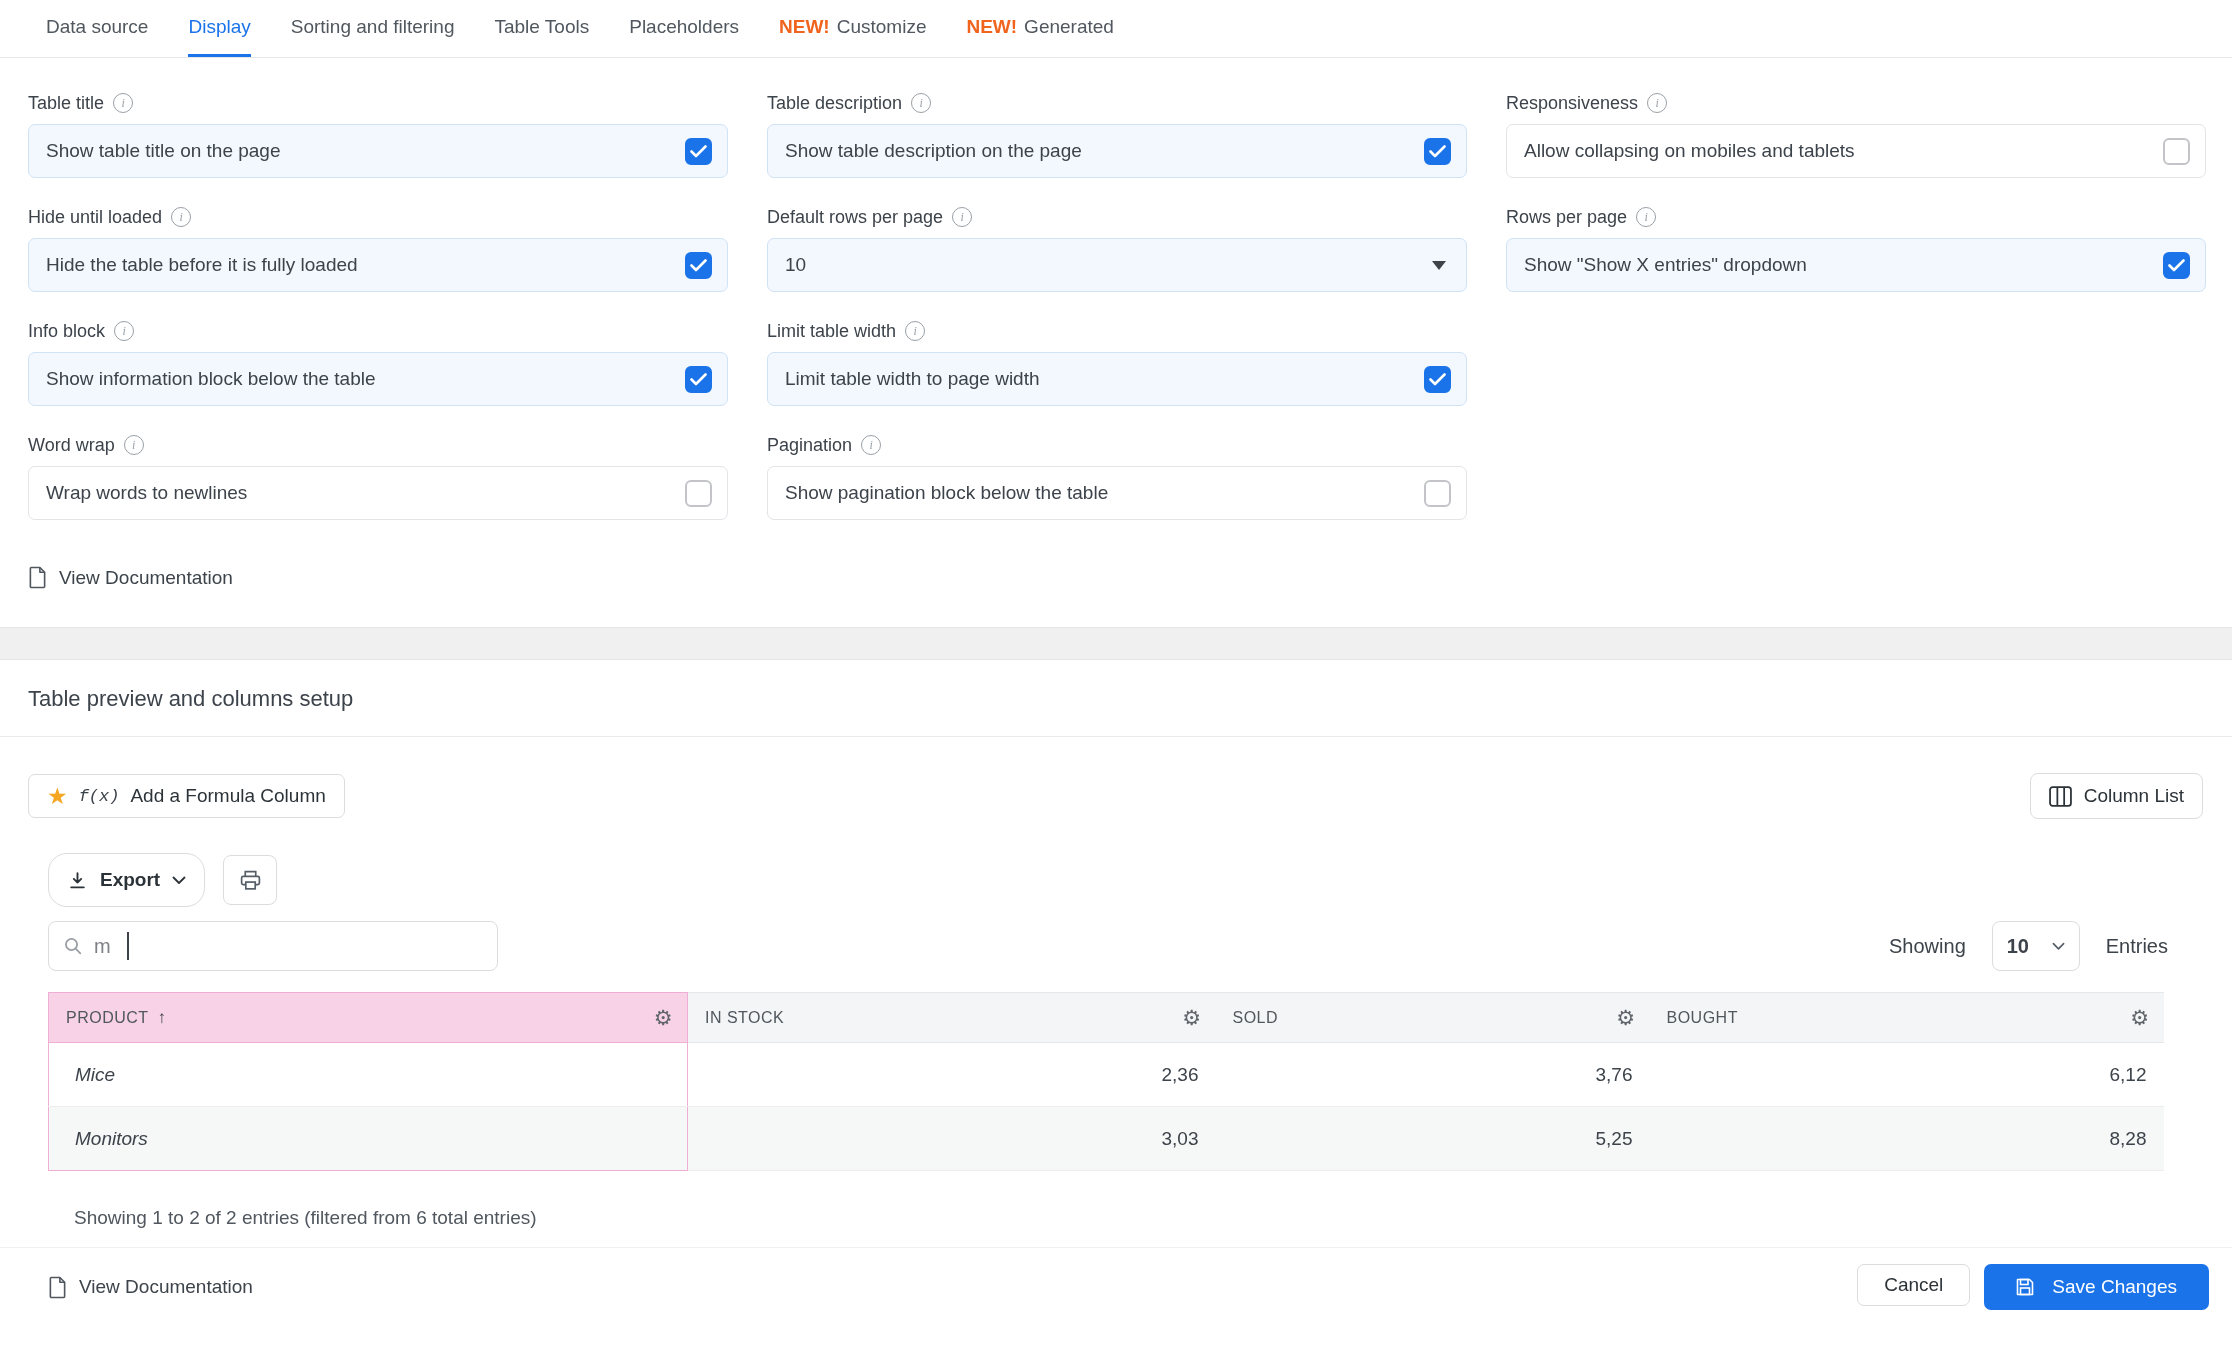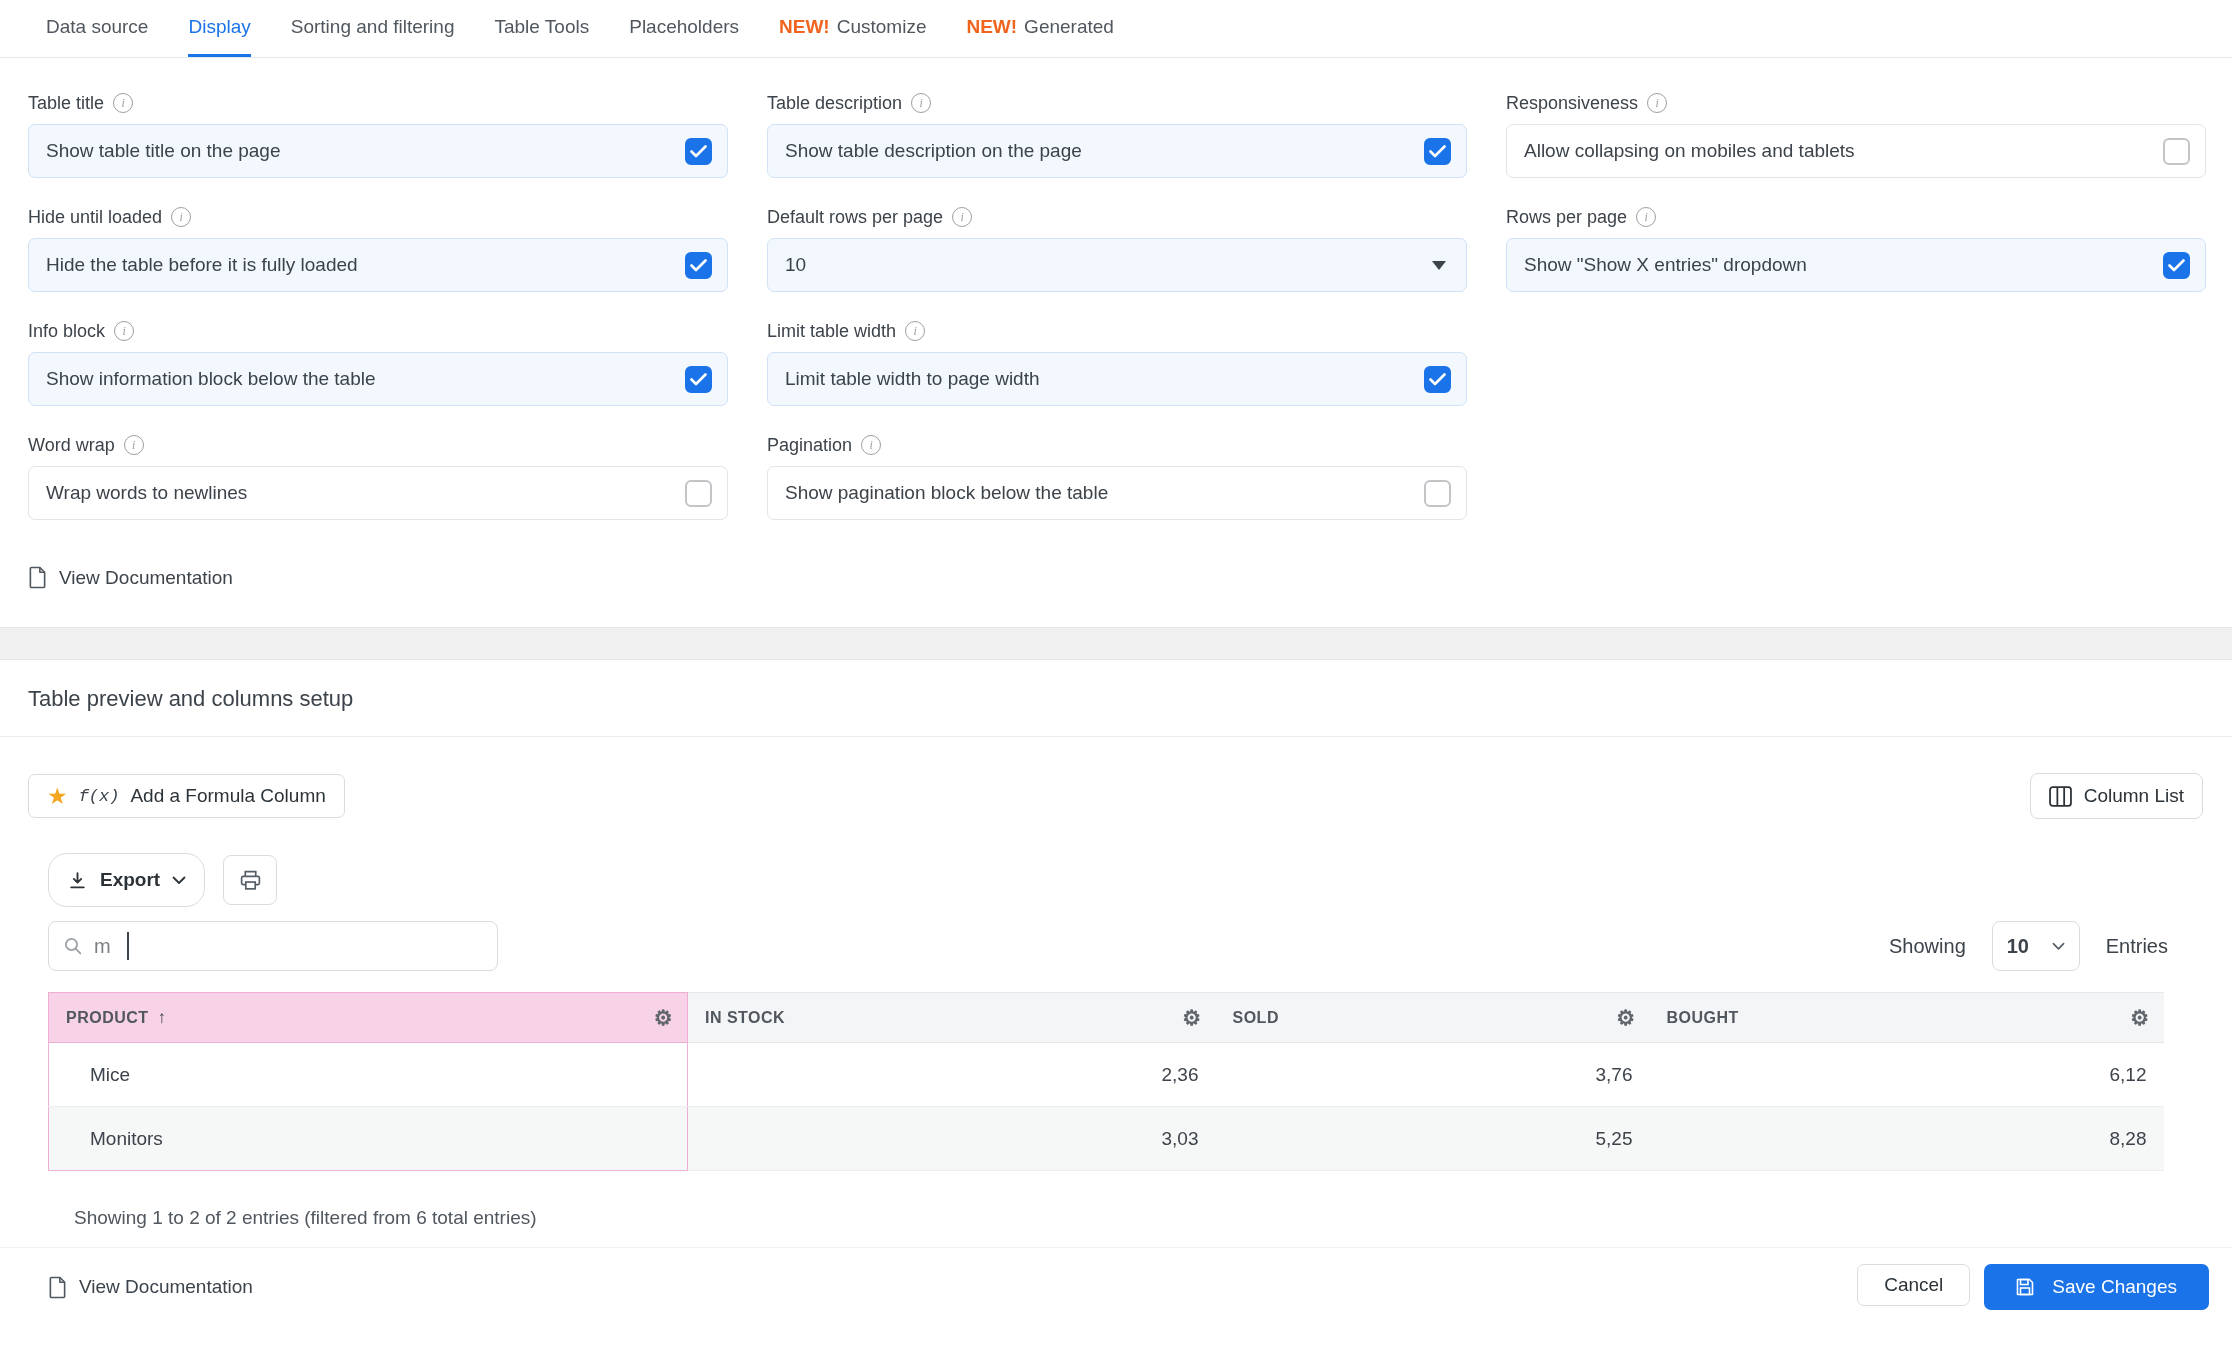--- a/index.html
+++ b/index.html
@@ -48,29 +48,29 @@
   .search-box { width: 450px; height: 50px; border: 1px solid #dcdcde; border-radius: 8px; background: #fff; display: flex; align-items: center; padding: 0 14px; gap: 11px; }
   .search-input { border: none; outline: none; background: transparent; font-size: 20px; color: #7e8085; width: 22px; padding: 0; font-family: "Liberation Sans", sans-serif; }
   .text-caret { width: 2px; height: 28px; background: #3c434a; }
   .showing-group { display: flex; align-items: center; gap: 26px; font-size: 20px; color: #3c434a; }
   .pagesize-select { width: 88px; height: 50px; border: 1px solid #dcdcde; border-radius: 8px; background: #fff; display: flex; align-items: center; justify-content: space-between; padding: 0 14px; font-weight: 700; font-size: 20px; cursor: pointer; }
 
   
   .preview-table { margin: 21px 69px 0 48px; border-collapse: collapse; width: 2115px; table-layout: fixed; }
   .preview-table .c0 { width: 639px; } .preview-table .c1 { width: 528px; }
   .preview-table .c2 { width: 434px; } .preview-table .c3 { width: 514px; }
-  .preview-table thead th { height: 50px; background: #f4f5f6; border-top: 1px solid #e6e7e9; border-bottom: 1px solid #e6e7e9; font-weight: 700; text-align: center; }
+  .preview-table thead th { height: 50px; background: #f4f5f6; border-top: 1px solid #e6e7e9; border-bottom: 1px solid #e6e7e9; font-weight: 400; text-align: center; }
   .th-flex { display: flex; align-items: center; justify-content: space-between; padding: 0 14px 0 17px; font-size: 16px; letter-spacing: .5px; color: #50575e; }
   .th-left { display: flex; align-items: center; gap: 9px; }
   .sort-icon { font-size: 17px; color: #3c434a; }
   .gear { font-size: 21px; color: #60666c; line-height: 1; cursor: pointer; }
   .preview-table thead th.col-product { background: #f8d2e6; border: 1px solid #efaed3; }
   .preview-table td { height: 64px; font-size: 19px; color: #3c434a; border-bottom: 1px solid #ededee; background: #fff; }
   .preview-table tr.striped td { background: #f6f7f7; }
-  .preview-table td.product { padding-left: 41px; text-align: left; border-left: 1px solid #efaed3; border-right: 1px solid #efaed3; }
+  .preview-table td.product { padding-left: 26px; text-align: left; border-left: 1px solid #efaed3; border-right: 1px solid #efaed3; font-style: italic; }
   .preview-table tr.last td.product { border-bottom: 1px solid #efaed3; }
   .preview-table td.num { text-align: right; padding-right: 17px; }
 
   .table-info { margin: 36px 0 0 74px; font-size: 19px; color: #50575e; }
   .generated { margin: 13px 0 0 62px; font-size: 17px; color: #50575e; }
   .generated .wdt-link { color: #4b8ef0; cursor: pointer; }
 
   
   .footer { display: flex; justify-content: space-between; align-items: center; margin-top: 18px; border-top: 1px solid #f0f0f1; padding: 16px 23px 12px 48px; }
   .footer .doc-link { margin-top: 0; }

